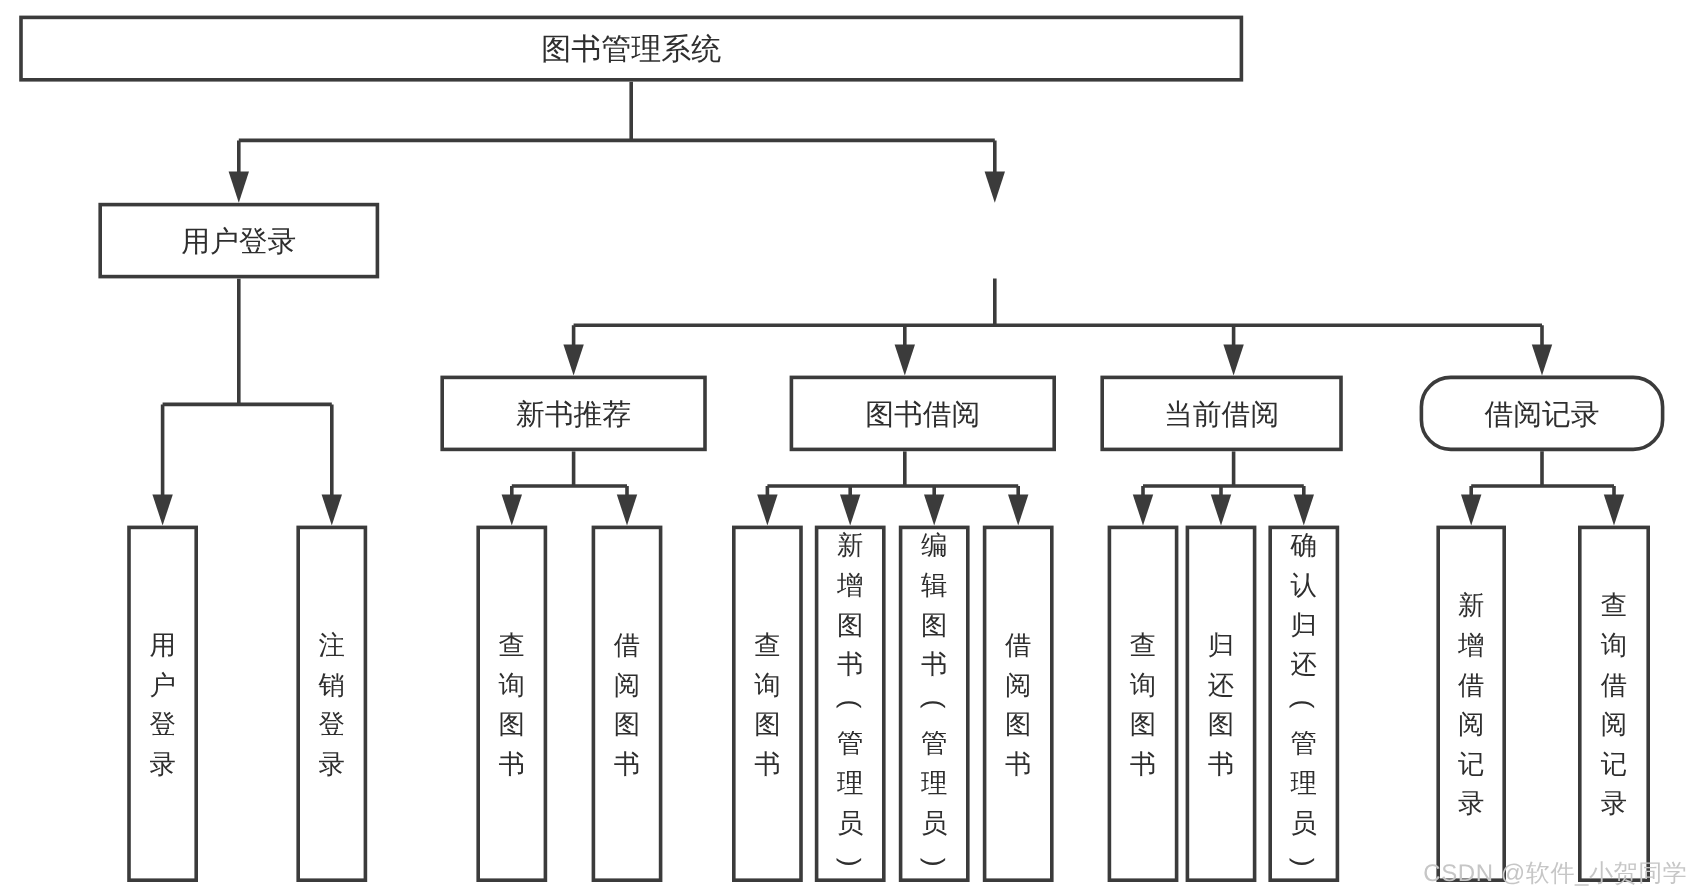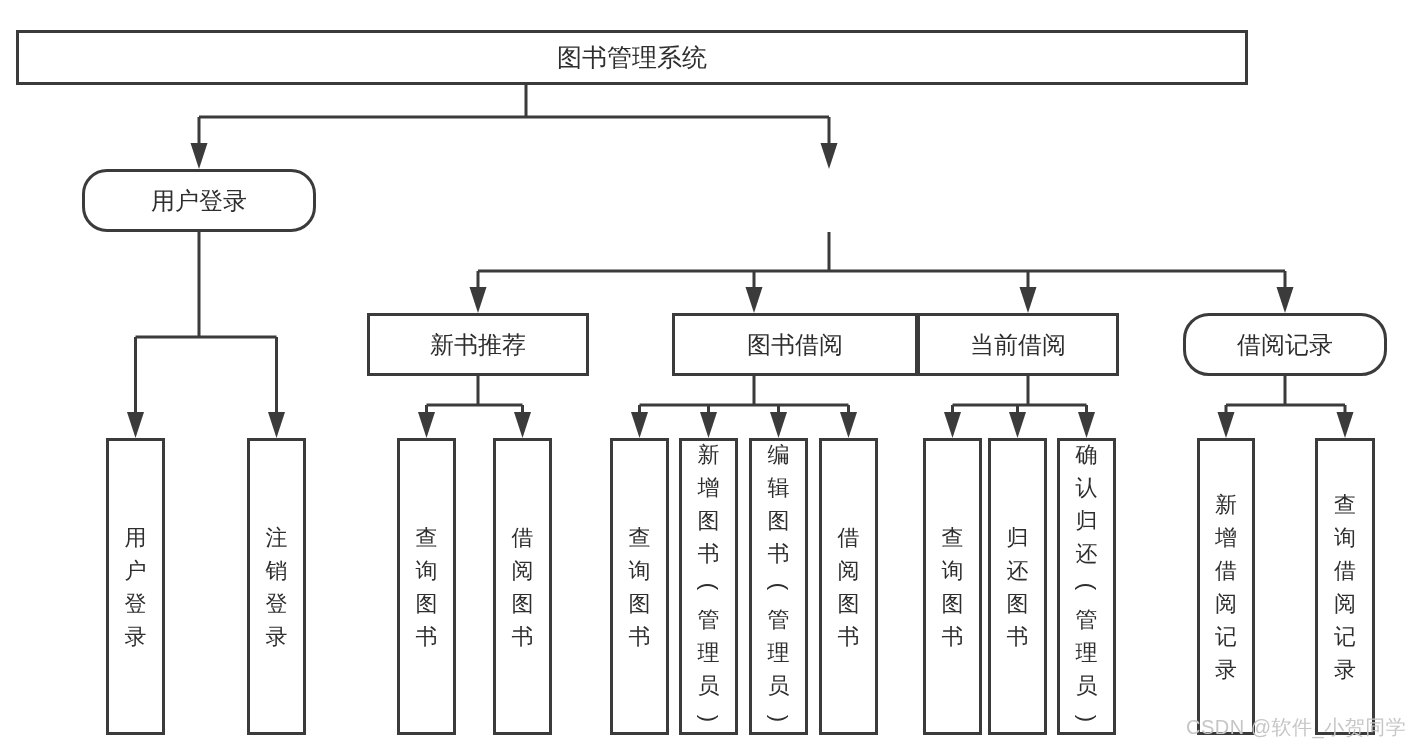--- a/index.html
+++ b/index.html
@@ -83,32 +83,32 @@
       <polygon points="840,412 857,412 848.5,438" fill="#3b3b3b"></polygon>
       <path d="M1028 376 V405 M952.5 405 H1086.5 M952.5 405 V420 M1017.5 405 V420 M1086.5 405 V420" fill="none" stroke="#3b3b3b" stroke-width="3"></path>
       <polygon points="944,412 961,412 952.5,438" fill="#3b3b3b"></polygon>
       <polygon points="1009,412 1026,412 1017.5,438" fill="#3b3b3b"></polygon>
       <polygon points="1078,412 1095,412 1086.5,438" fill="#3b3b3b"></polygon>
       <path d="M1285 376 V405 M1226 405 H1345 M1226 405 V420 M1345 405 V420" fill="none" stroke="#3b3b3b" stroke-width="3"></path>
       <polygon points="1217.5,412 1234.5,412 1226,438" fill="#3b3b3b"></polygon>
       <polygon points="1336.5,412 1353.5,412 1345,438" fill="#3b3b3b"></polygon>
     </svg>
 
-  <div class="box hbox root" style="left:16px; top:30px; width:1232px; height:55px;">
+  <div class="box hbox root" style="left:16px; top:13px; width:1020px; height:55px;">
     <span>图书管理系统</span>
   </div>
 
-  <div class="box hbox" style="left:82px; top:169px; width:234px; height:63px;border-radius:25px;">
+  <div class="box hbox" style="left:82px; top:169px; width:234px; height:63px;">
     <span>用户登录</span>
   </div>
 
   <div class="box hbox" style="left:367px; top:313px; width:222px; height:63px;justify-content:center;">
     <span>新书推荐</span>
   </div>
-  <div class="box hbox" style="left:672px; top:313px; width:246px; height:63px;">
+  <div class="box hbox" style="left:658px; top:313px; width:222px; height:63px;">
     <span>图书借阅</span>
   </div>
   <div class="box hbox" style="left:917px; top:313px; width:202px; height:63px;">
     <span>当前借阅</span>
   </div>
   <div class="box hbox" style="left:1183px; top:313px; width:204px; height:63px;border-radius:26px;">
     <span>借阅记录</span>
   </div>
 
   <div class="box vbox" style="left:106px; top:438px; width:59px; height:297px;">

